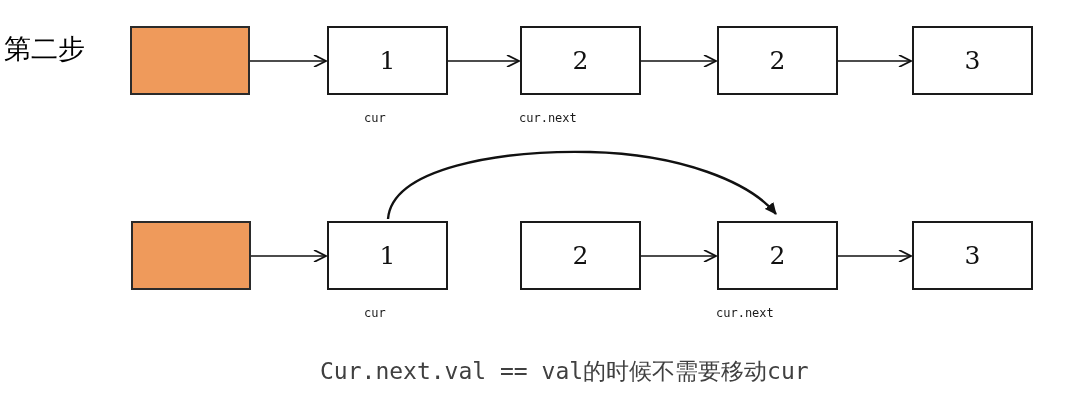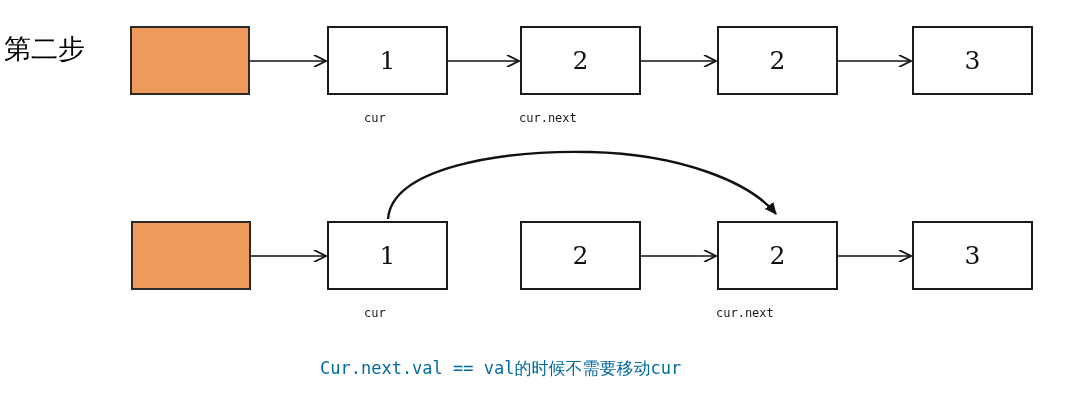--- a/index.html
+++ b/index.html
@@ -43,22 +43,22 @@
     position: absolute;
     font-family: "DejaVu Sans Mono", "Liberation Mono", monospace;
     font-size: 12px;
     color: #1a1a1a;
     white-space: nowrap;
     line-height: 1;
   }
   .caption {
     position: absolute;
     font-family: "DejaVu Sans Mono", "Liberation Mono", monospace;
-    font-size: 17px;
-    color: #0369a1;
+    font-size: 23px;
+    color: #404040;
     white-space: nowrap;
     line-height: 1;
   }
   svg.overlay {
     position: absolute;
     left: 0;
     top: 0;
     width: 1074px;
     height: 419px;
     pointer-events: none;

